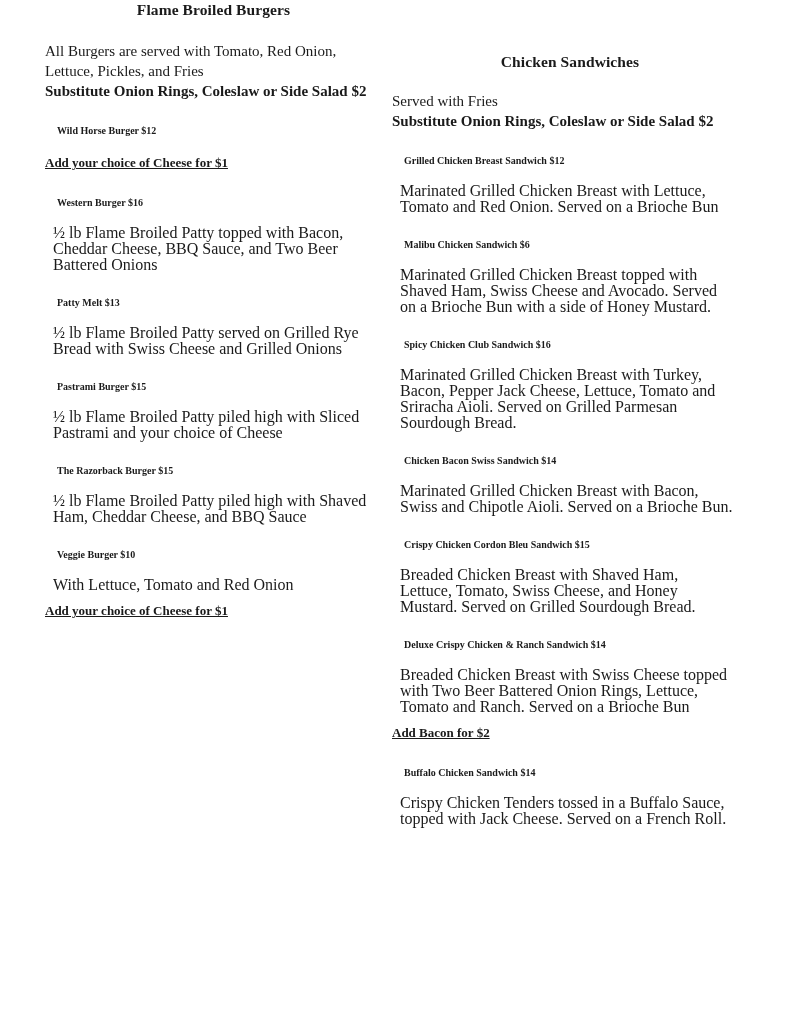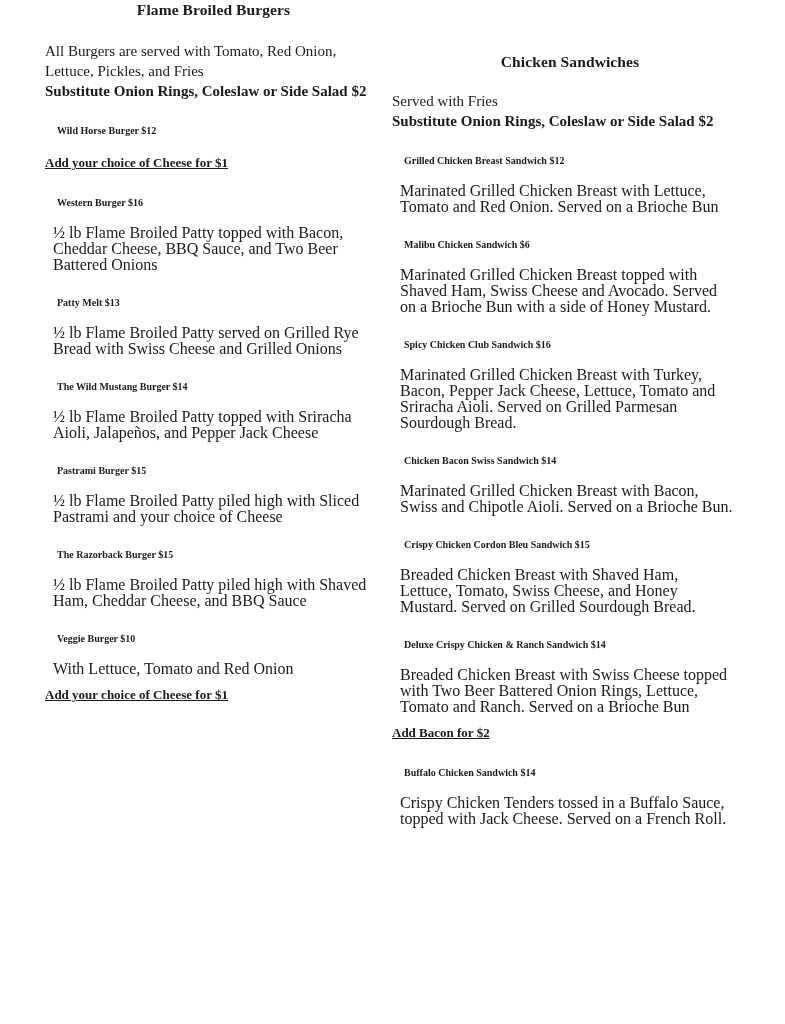--- a/index.html
+++ b/index.html
@@ -103,24 +103,20 @@
           </div>
           <div class="item">
             <p class="item-name">Western Burger $16</p>
             <p class="item-desc">½ lb Flame Broiled Patty topped with Bacon, Cheddar Cheese, BBQ Sauce, and Two Beer Battered Onions</p>
           </div>
           <div class="item">
             <p class="item-name">Patty Melt $13</p>
             <p class="item-desc">½ lb Flame Broiled Patty served on Grilled Rye Bread with Swiss Cheese and Grilled Onions</p>
           </div>
           <div class="item">
-            <p class="item-name">The Wild Mustang Burger $14</p>
-            <p class="item-desc">½ lb Flame Broiled Patty topped with Sriracha Aioli, Jalapeños, and Pepper Jack Cheese</p>
-          </div>
-          <div class="item">
             <p class="item-name">Pastrami Burger $15</p>
             <p class="item-desc">½ lb Flame Broiled Patty piled high with Sliced Pastrami and your choice of Cheese</p>
           </div>
           <div class="item">
             <p class="item-name">The Razorback Burger $15</p>
             <p class="item-desc">½ lb Flame Broiled Patty piled high with Shaved Ham, Cheddar Cheese, and BBQ Sauce</p>
           </div>
           <div class="item">
             <p class="item-name">Veggie Burger $10</p>
             <p class="item-desc">With  Lettuce, Tomato and Red Onion</p>

